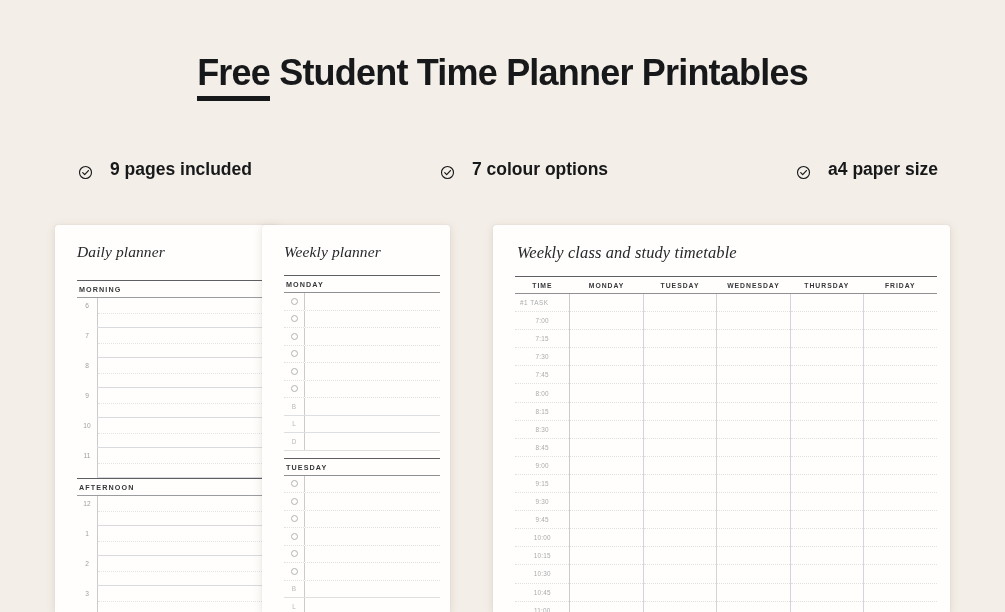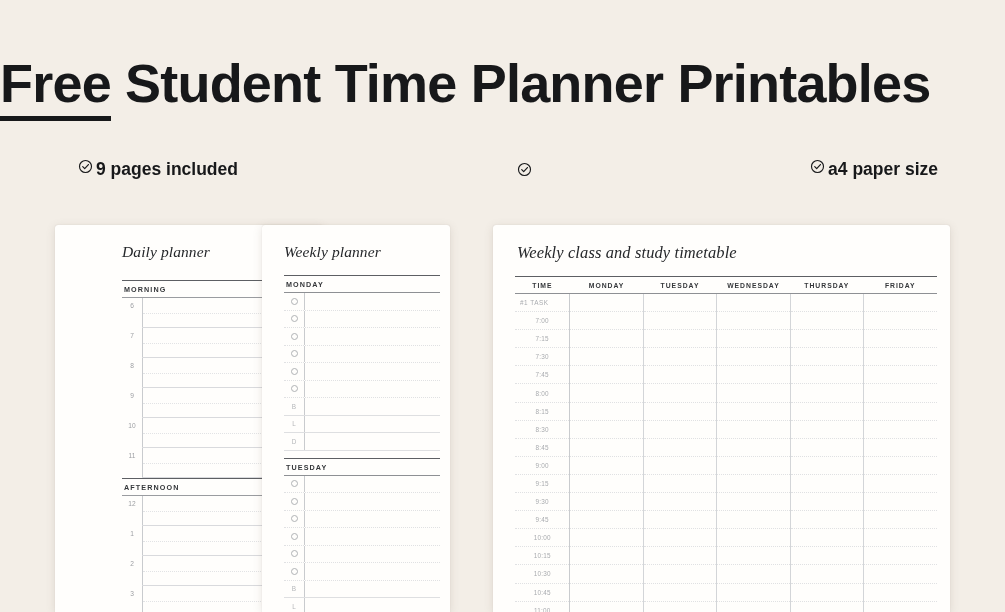--- a/index.html
+++ b/index.html
@@ -14,21 +14,22 @@
     overflow: hidden;
     position: relative;
   }
 
   
   .page-title {
     position: absolute;
     top: 52px;
     left: 0;
     width: 1005px;
-    font-size: 54px;
+    text-align: center;
+    font-size: 36px;
     font-weight: 700;
     letter-spacing: -0.8px;
     color: #17181a;
     white-space: nowrap;
   }
   .page-title .u {
     border-bottom: 5px solid #17181a;
     padding-bottom: 3px;
   }
 
@@ -37,22 +38,22 @@
     position: absolute;
     top: 159px;
     left: 78px;
     width: 860px;
     display: flex;
     justify-content: space-between;
     align-items: center;
   }
   .feature {
     display: flex;
-    align-items: flex-start;
-    gap: 3px;
+    align-items: flex-end;
+    gap: 17px;
     font-size: 17.5px;
     font-weight: 600;
     color: #17181a;
     white-space: nowrap;
   }
   .check-icon {
     width: 15px;
     height: 15px;
     flex: 0 0 15px;
     display: block;
@@ -69,21 +70,21 @@
   .card {
     position: absolute;
     top: 0;
     background: #fffefc;
     border-radius: 3px 3px 0 0;
     box-shadow: 0 2px 10px rgba(110, 96, 80, 0.16),
                 0 0 1px rgba(110, 96, 80, 0.25);
     overflow: hidden;
     height: 387px;
   }
-  .card-daily  { left: 55px;  width: 223px; padding-left: 45px; }
+  .card-daily  { left: 55px;  width: 223px; }
   .card-weekly { left: 262px; width: 188px; }
   .card-table  { left: 493px; width: 457px; }
 
   .card-title {
     font-family: "Liberation Serif", serif;
     font-style: italic;
     font-size: 15.5px;
     color: #26282b;
     padding: 18px 0 0 22px;
     letter-spacing: 0.1px;
@@ -232,20 +233,21 @@
       </span>
       <span>9 pages included</span>
     </div>
     <div class="feature">
       <span style="display: flex;">
         <svg class="check-icon" viewBox="0 0 20 20" fill="none" stroke="#17181a" stroke-width="1.5">
           <circle cx="10" cy="10" r="8"></circle>
           <path d="M6.3 10.2l2.6 2.6 5-5.4" stroke-width="1.6" stroke-linecap="round" stroke-linejoin="round"></path>
         </svg>
       </span>
+      <span>7 colour options</span>
     </div>
     <div class="feature">
       <span style="display: flex;">
         <svg class="check-icon" viewBox="0 0 20 20" fill="none" stroke="#17181a" stroke-width="1.5">
           <circle cx="10" cy="10" r="8"></circle>
           <path d="M6.3 10.2l2.6 2.6 5-5.4" stroke-width="1.6" stroke-linecap="round" stroke-linejoin="round"></path>
         </svg>
       </span>
       <span>a4 paper size</span>
     </div>

